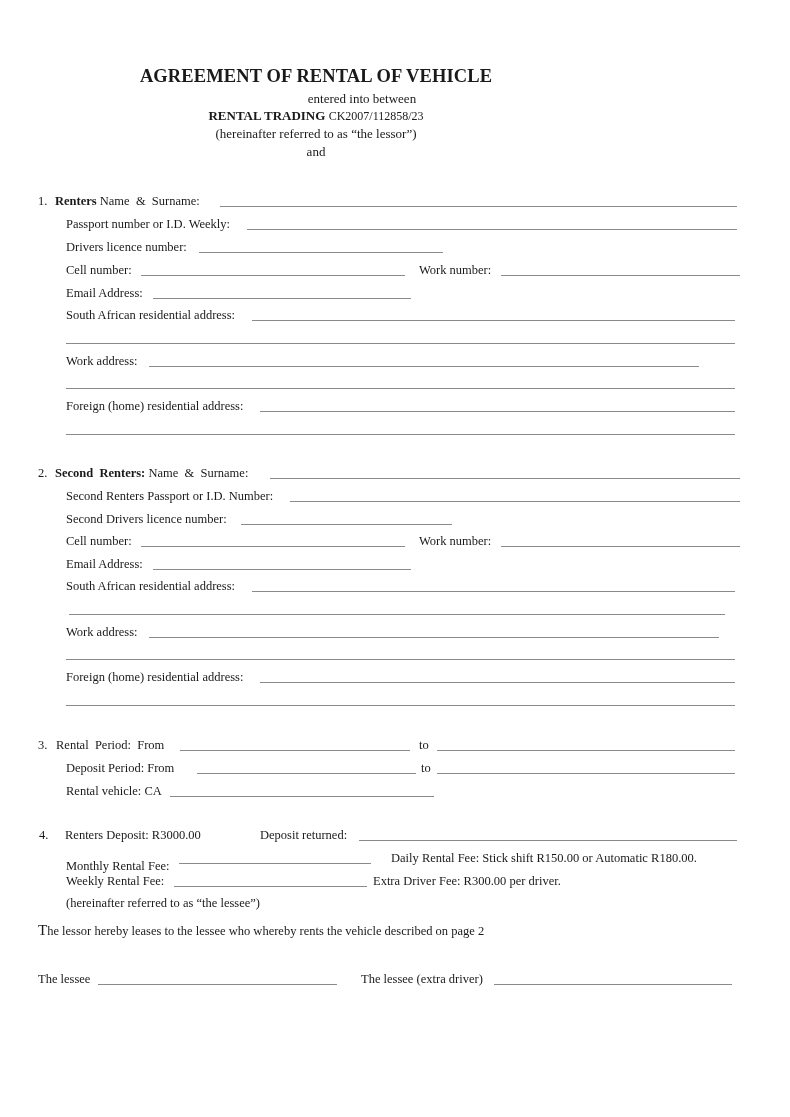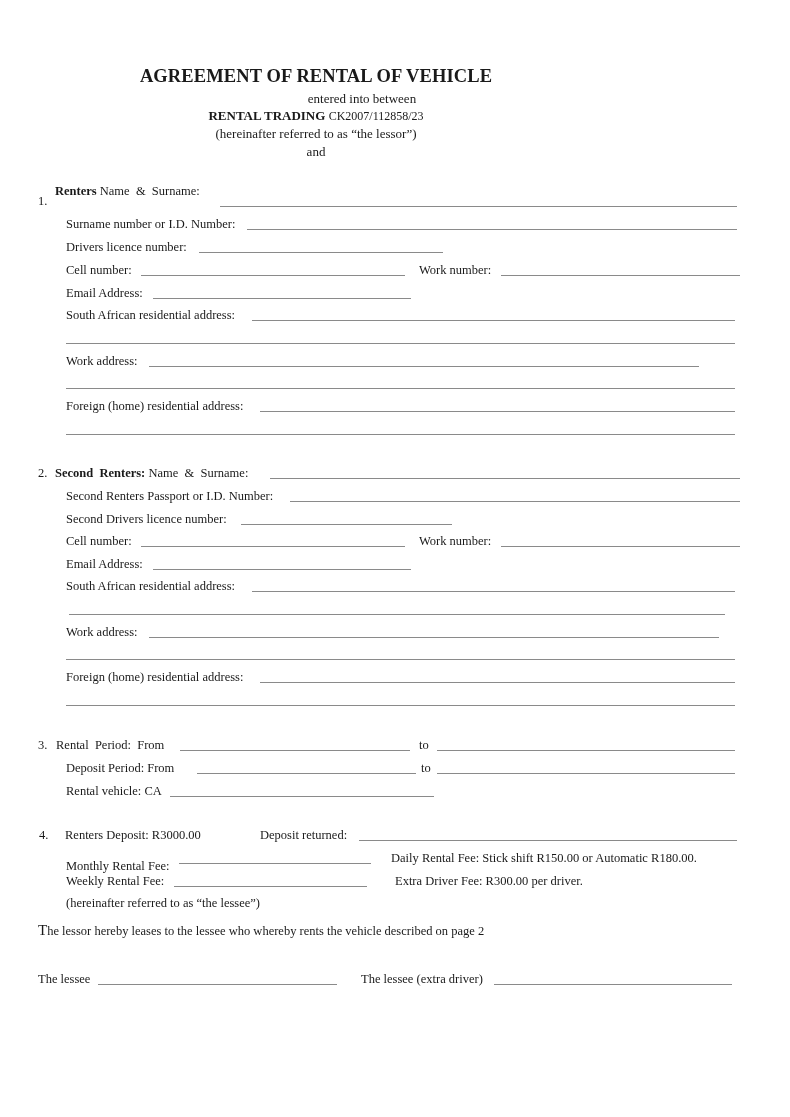--- a/index.html
+++ b/index.html
@@ -19,27 +19,27 @@
 <div class="center title">AGREEMENT OF RENTAL OF VEHICLE</div>
 <div class="center sub" style="top:91px;padding-left:46px;">entered into between</div>
 <div class="center sub" style="top:108px;">
   <span class="bold">RENTAL TRADING</span>
   <span style="font-size:12px;margin-top:12px;">CK2007/112858/23</span>
 </div>
 <div class="center sub" style="top:126px;">(hereinafter referred to as “the lessor”)</div>
 <div class="center sub" style="top:144px;">and</div>
 
 <div class="abs lbl" style="left:38px; top:194px;">1.</div>
-<div class="abs lbl" style="left:55px; top:184px;">
+<div class="abs lbl" style="left:55px; top:194px;">
   <span class="bold">Renters</span>
   <span style="white-space:pre;">Name  &amp;  Surname:</span>
 </div>
 <div class="line" style="left:220px; width:517px; top:206px;"></div>
 
-<div class="abs lbl" style="left:66px; top:217px;">Surname number or I.D. Number:</div>
+<div class="abs lbl" style="left:66px; top:217px;">Passport number or I.D. Weekly:</div>
 <div class="line" style="left:247px; width:490px; top:229px;"></div>
 
 <div class="abs lbl" style="left:66px; top:240px;">Drivers licence number:</div>
 <div class="line" style="left:199px; width:244px; top:252px;"></div>
 
 <div class="abs lbl" style="left:66px; top:263px;">Cell number:</div>
 <div class="line" style="left:141px; width:264px; top:275px;"></div>
 <div class="abs lbl" style="left:419px; top:263px;">Work number:</div>
 <div class="line" style="left:501px; width:239px; top:275px;"></div>
 
@@ -109,21 +109,21 @@
 <div class="abs lbl" style="left:65px; top:828px;">Renters Deposit: R3000.00</div>
 <div class="abs lbl" style="left:260px; top:828px;">Deposit returned:</div>
 <div class="line" style="left:359px; width:378px; top:840px;"></div>
 
 <div class="abs lbl" style="left:66px; top:851px;margin-top:8px;">Monthly Rental Fee:</div>
 <div class="line" style="left:179px; width:192px; top:863px;"></div>
 <div class="abs lbl" style="left:391px; top:851px;">Daily Rental Fee: Stick shift R150.00 or Automatic R180.00.</div>
 
 <div class="abs lbl" style="left:66px; top:874px;">Weekly Rental Fee:</div>
 <div class="line" style="left:174px; width:193px; top:886px;"></div>
-<div class="abs lbl" style="left:395px; top:874px;">Extra Driver Fee: R300.00 per driver.</div>
+<div class="abs lbl" style="left:373px; top:874px;">Extra Driver Fee: R300.00 per driver.</div>
 
 <div class="abs lbl" style="left:66px; top:896px;">(hereinafter referred to as “the lessee”)</div>
 
 <div class="abs lbl" style="left:38px; top:923px;"><span style="font-size:15px;">T</span><span>he lessor hereby leases to the lessee who whereby rents the vehicle described on page 2</span></div>
 
 <div class="abs lbl" style="left:38px; top:972px;">The lessee</div>
 <div class="line" style="left:98px; width:239px; top:984px;"></div>
 <div class="abs lbl" style="left:361px; top:972px;">The lessee (extra driver)</div>
 <div class="line" style="left:494px; width:238px; top:984px;"></div>
 

